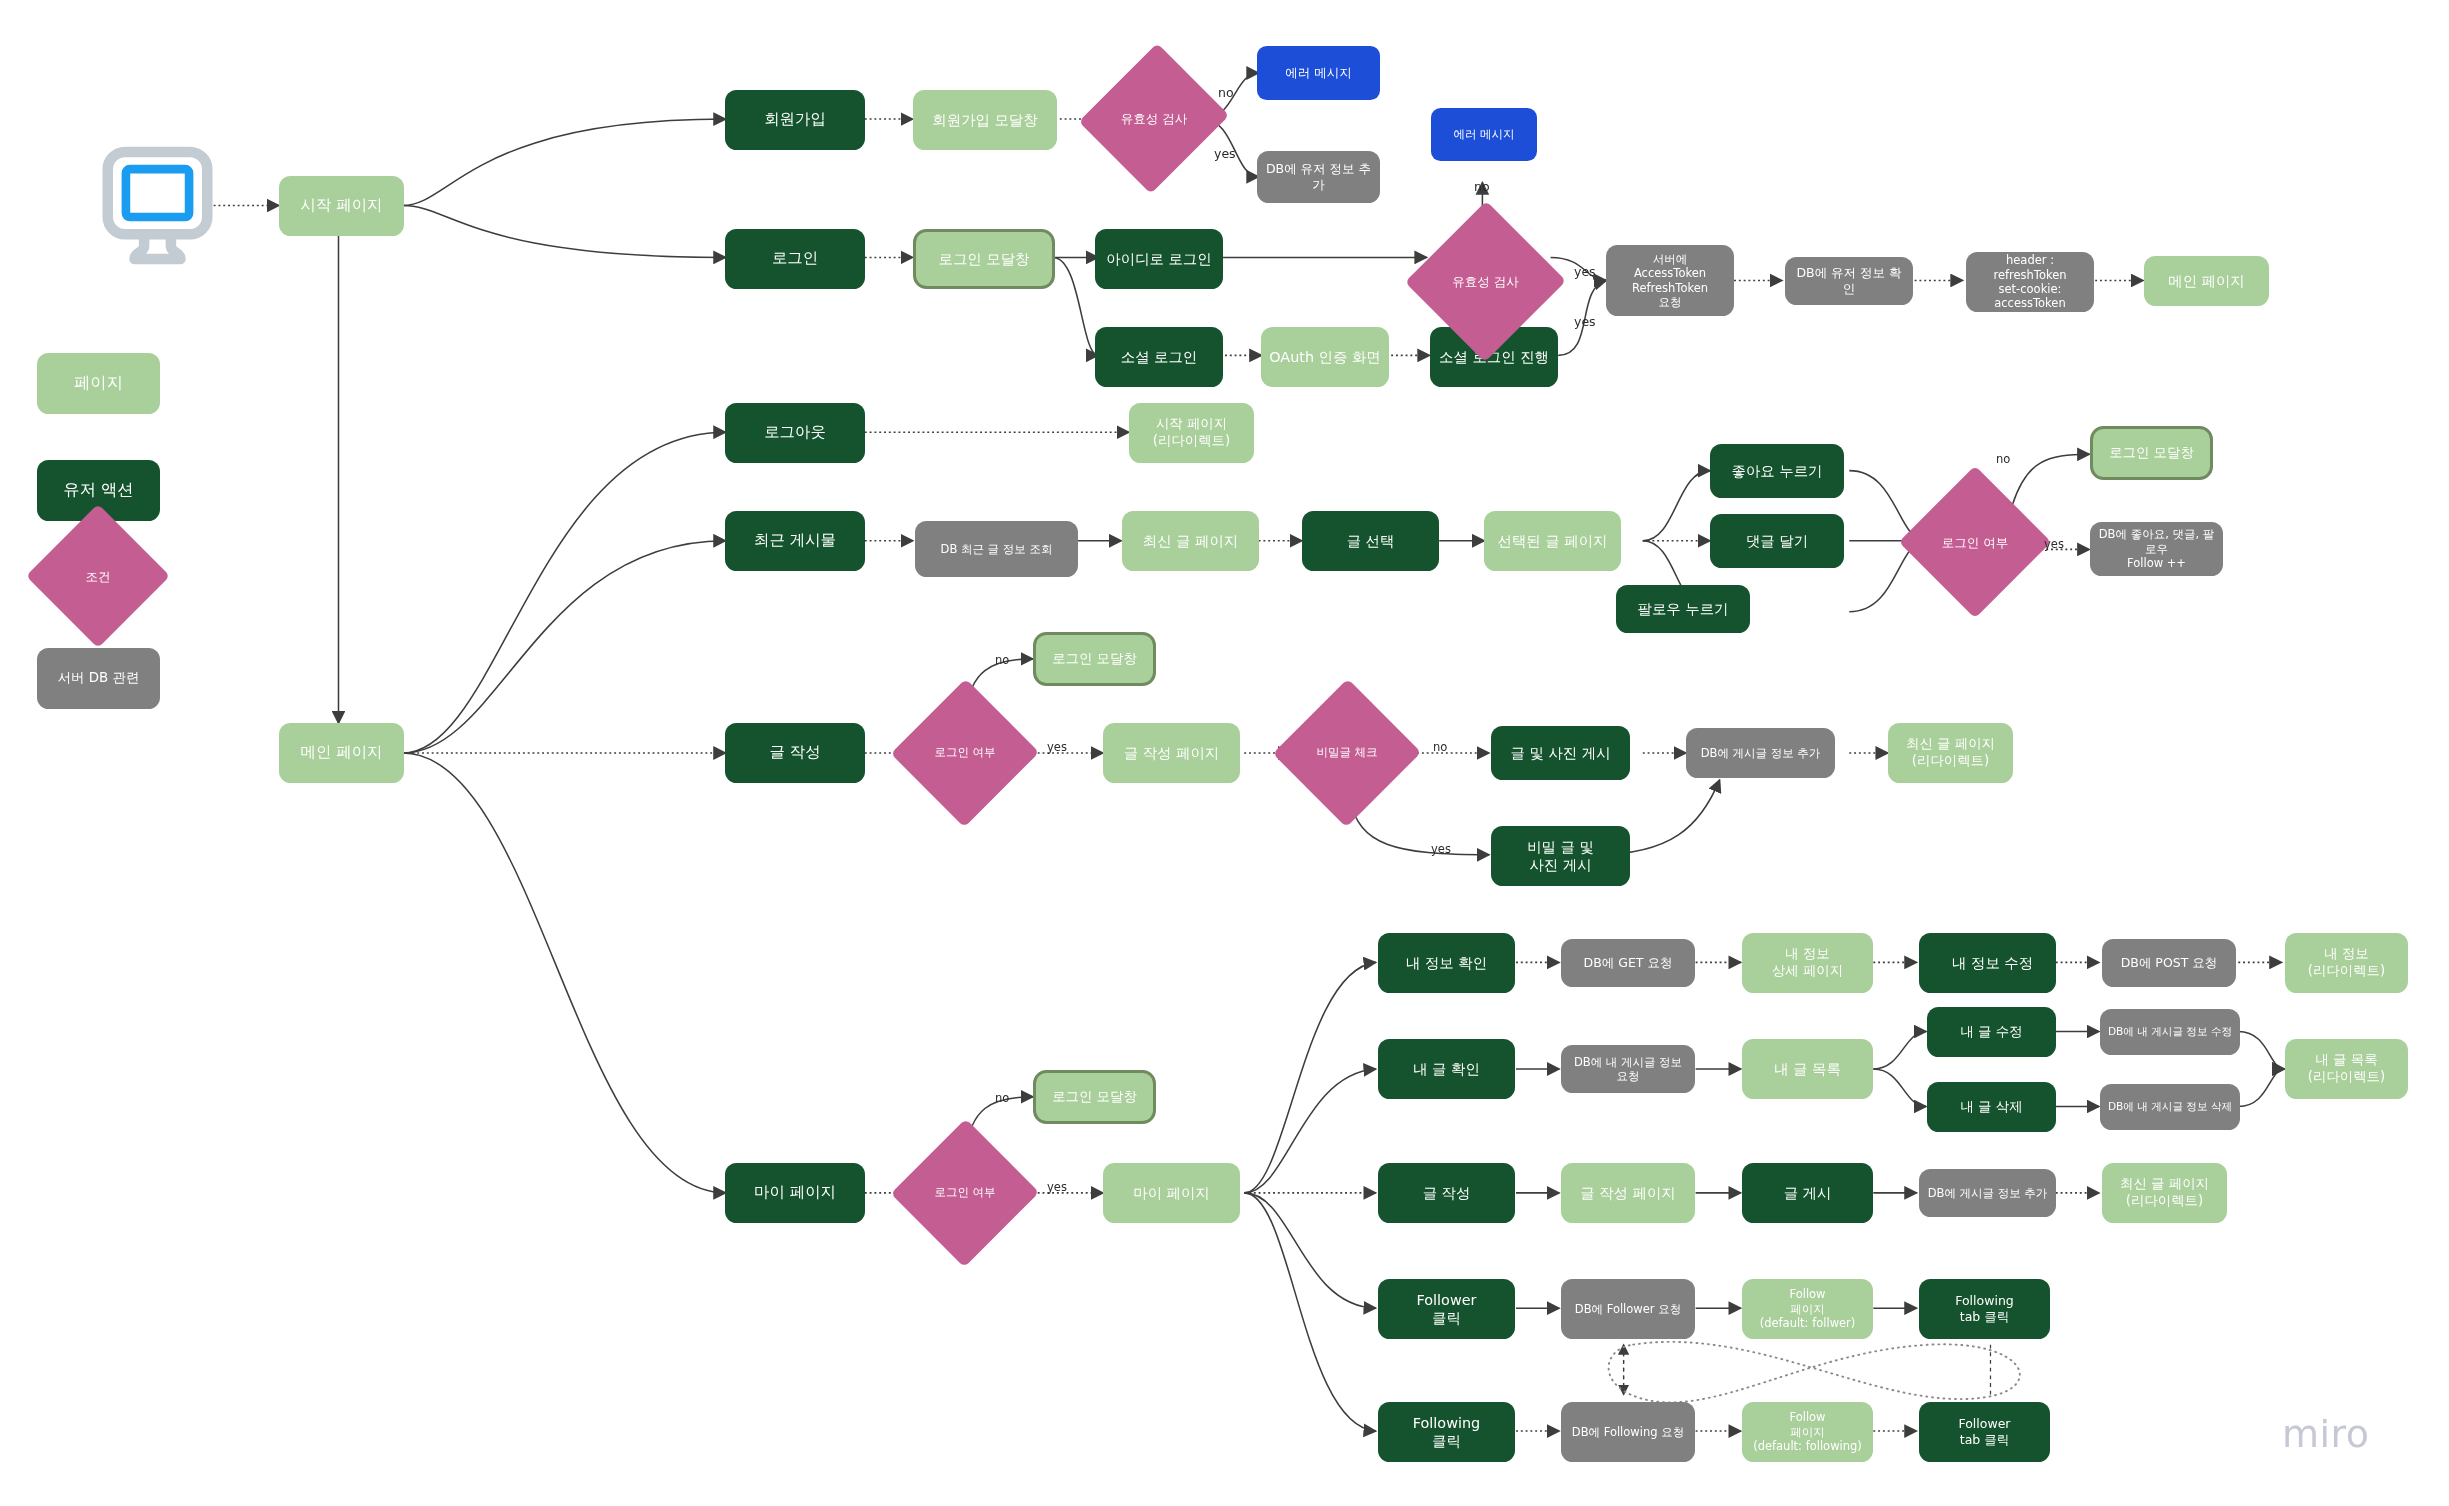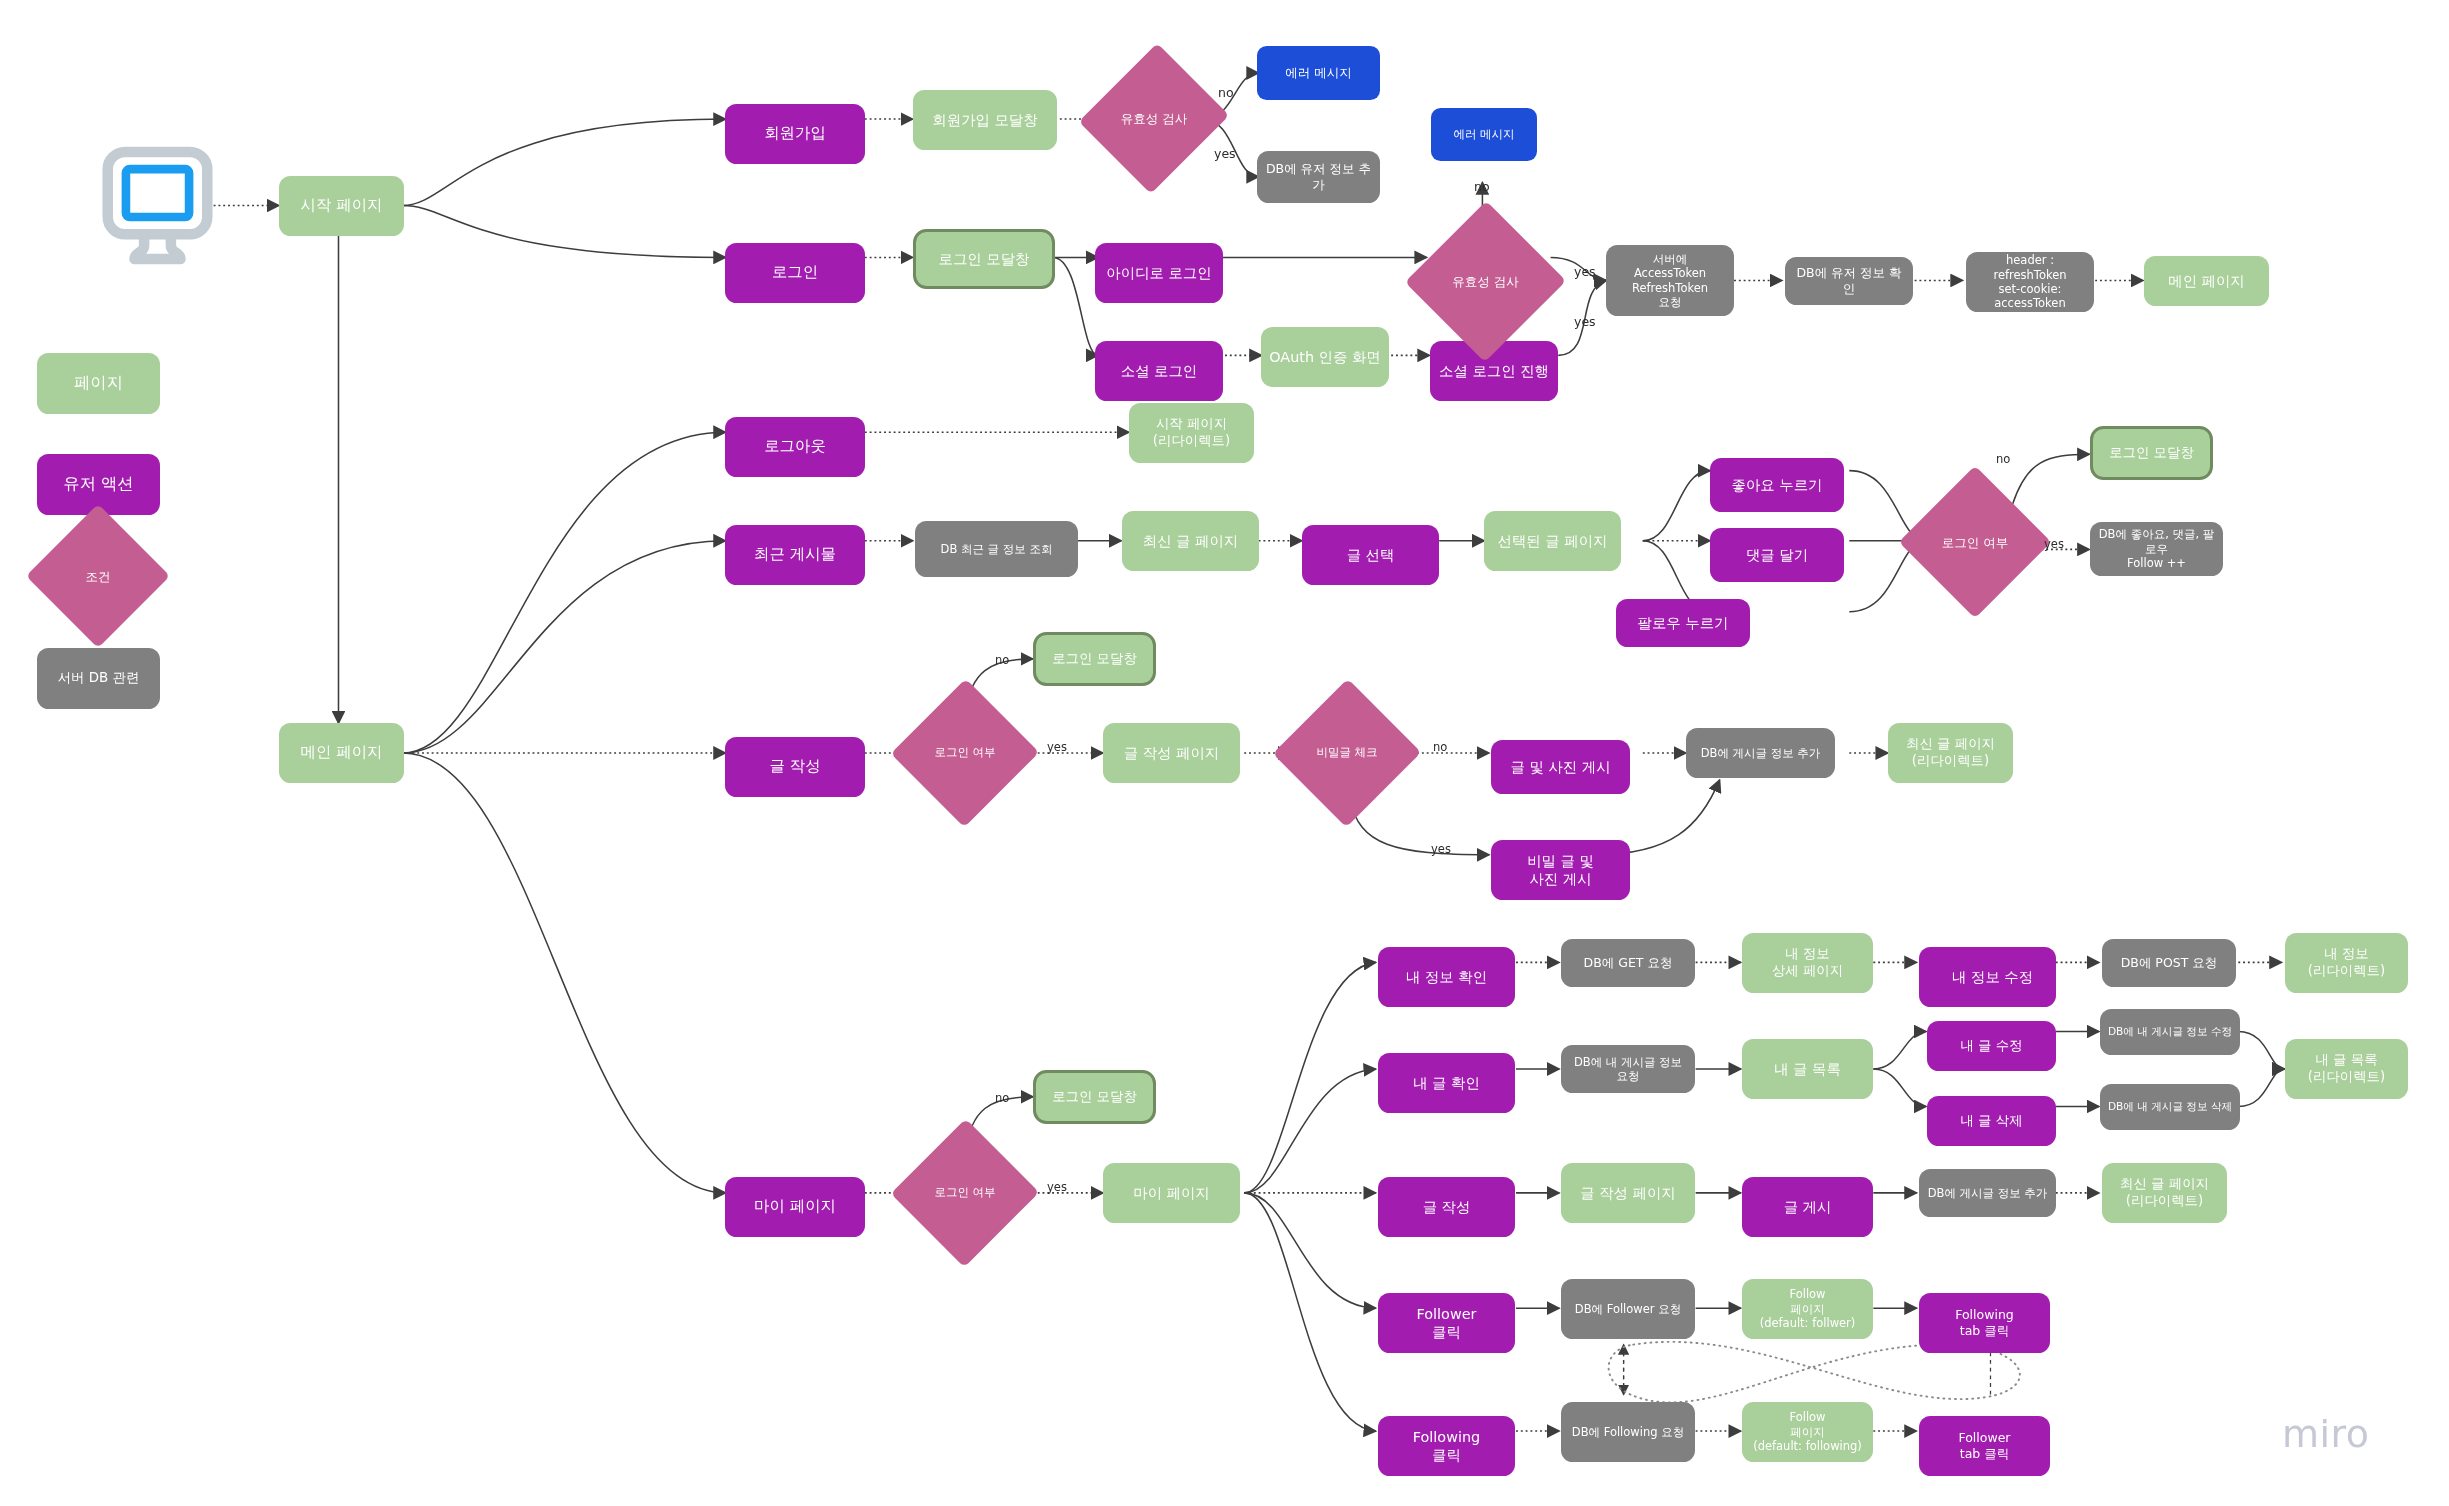--- a/index.html
+++ b/index.html
@@ -29,21 +29,21 @@
     text-align:center;
     color:#ffffff;
     border-radius:11.5px;
     line-height:1.25;
     padding:2.9px 5.8px;
     white-space:pre-line;
     z-index:3;
   }
   .page{ background:#a8ceא; }
   .page{ background:#a9cf9b; }
-  .action{ background:#a21caf;margin-top:14px; }
+  .action{ background:#14532d; }
   .db{ background:#808080; }
   .error{ background:#1d4ed8; border-radius:9.6px;}
   .modal{ background:#a9cf9b; border:3.8px solid #6f8b5f; border-radius:13.4px; }
   .diamond{
     position:absolute;
     z-index:3;
     display:flex;
     align-items:center;
     justify-content:center;
   }
@@ -200,21 +200,21 @@
 
   <div id="monitor" style="left:102px;top:146px;width:111px;height:120px;">
     <svg width="111" height="120" viewBox="0 0 116 125" xmlns="http://www.w3.org/2000/svg">
       <rect x="6" y="6" width="104" height="86" rx="18" ry="18" fill="none" stroke="#c3ccd2" stroke-width="11"></rect>
       <rect x="25" y="24" width="66" height="50" rx="4" ry="4" fill="#ffffff" stroke="#1a9cf0" stroke-width="9"></rect>
       <path d="M44,92 L44,104 C44,112 34,110 34,118 L82,118 C82,110 72,112 72,104 L72,92" fill="none" stroke="#c3ccd2" stroke-width="11" stroke-linejoin="round"></path>
     </svg>
   </div>
 
   <div class="node page legend-item" style="left:37px;top:353px;width:123px;height:61px;font-size:16.3px;">페이지</div>
-  <div class="node action legend-item" style="left:37px;top:440px;width:123px;height:61px;font-size:16.3px;">유저 액션</div>
+  <div class="node action legend-item" style="left:37px;top:460px;width:123px;height:61px;font-size:16.3px;">유저 액션</div>
   <div class="diamond legend-item" style="left:47px;top:525px;width:102px;height:102px;">
     <span class="dshape"></span>
     <span class="dlabel" style="font-size:12.5px;">조건</span>
   </div>
   <div class="node db legend-item" style="left:37px;top:648px;width:123px;height:61px;font-size:13.4px;">서버 DB 관련</div>
 
   <div class="node page" style="left:279px;top:176px;width:125px;height:60px;font-size:15.4px;">시작 페이지</div>
 
   <div class="node action" style="left:725px;top:90px;width:140px;height:60px;font-size:15.4px;">회원가입</div>
   <div class="node page" style="left:913px;top:90px;width:144px;height:60px;font-size:14.4px;">회원가입 모달창</div>

